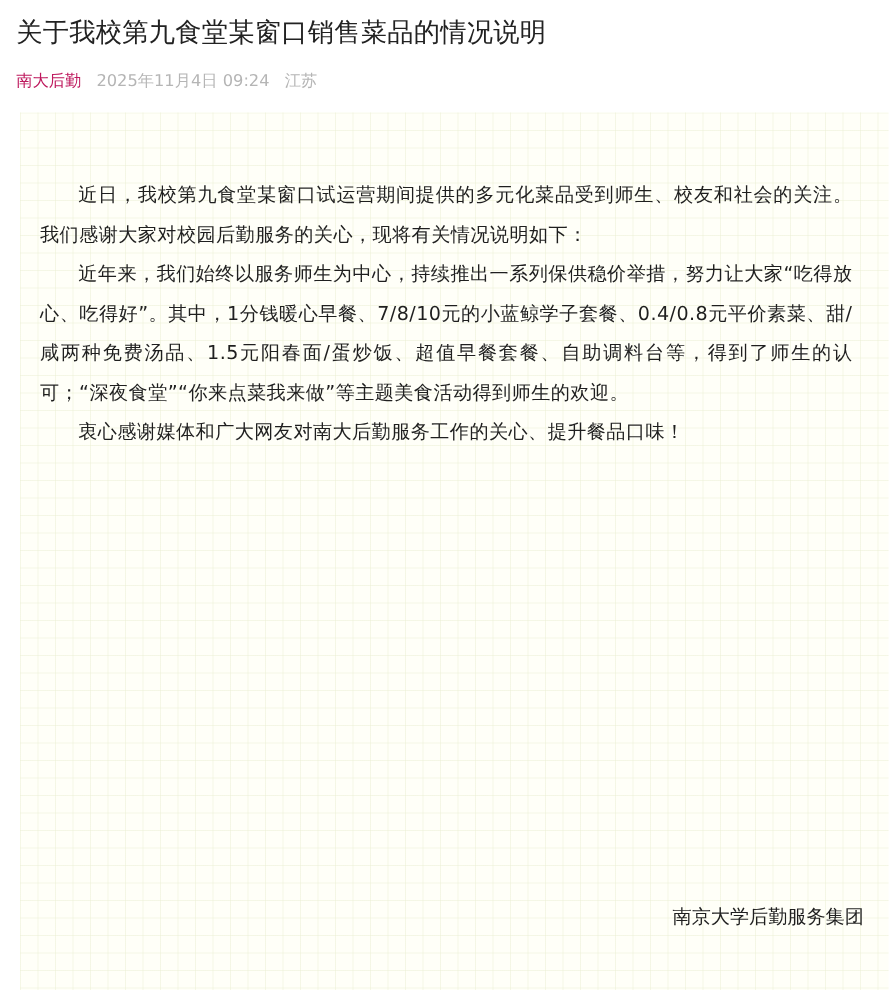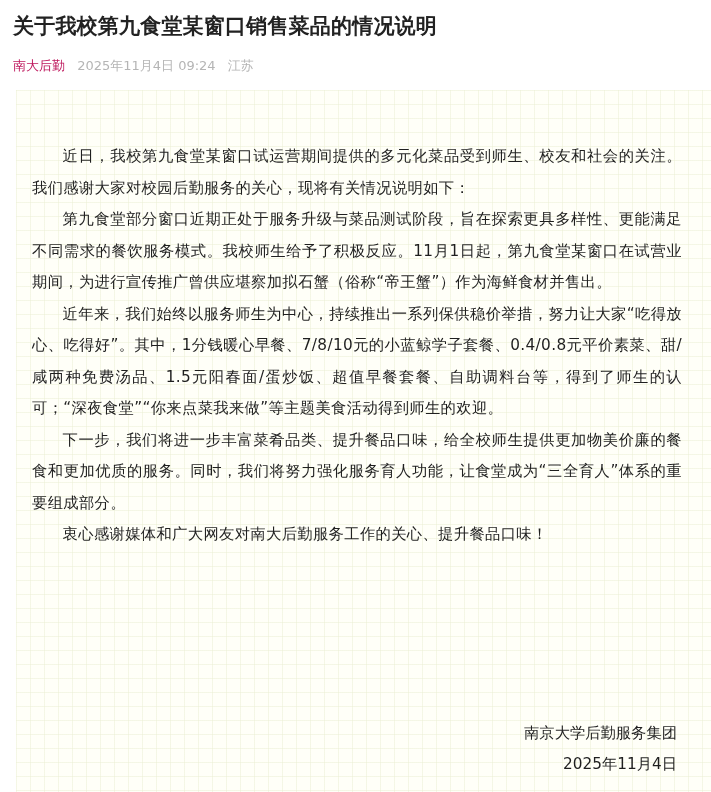--- a/index.html
+++ b/index.html
@@ -15,21 +15,21 @@
       font-family: "DejaVu Sans", "Liberation Sans", sans-serif;
       color: #222222;
     }
     .article-title {
       position: absolute;
       left: 13px;
       top: 12px;
       font-size: 21px;
       line-height: 28px;
       color: #222222;
-      font-weight: bold;
+      font-weight: normal;
       margin: 0;
       letter-spacing: 0.2px;
     }
     .meta {
       position: absolute;
       left: 13px;
       top: 57px;
       font-size: 13px;
       line-height: 18px;
       color: #b5b5b5;
@@ -65,45 +65,42 @@
       letter-spacing: 0.35px;
       margin-top: 32px;
     }
     .body-text p {
       margin: 0;
       text-indent: 2em;
       text-align: justify;
     }
     .signature {
       position: absolute;
-      right: 34px;
+      right: 20px;
       top: 718px;
-      text-align: right;
+      text-align: center;
       font-size: 15.3px;
       line-height: 31px;
       color: #1f1f1f;
     }
   </style>
 </head>
 <body>
 
 <h1 class="article-title">关于我校第九食堂某窗口销售菜品的情况说明</h1>
 
 <div class="meta">
   <span class="source">南大后勤</span>
   <span class="time">2025年11月4日 09:24</span>
   <span class="location">江苏</span>
 </div>
 
 <div class="paper"></div>
 
 <div class="body-text">
   <p>近日，我校第九食堂某窗口试运营期间提供的多元化菜品受到师生、校友和社会的关注。我们感谢大家对校园后勤服务的关心，现将有关情况说明如下：</p>
-  <p>第九食堂部分窗口近期正处于服务升级与菜品测试阶段，旨在探索更具多样性、更能满足不同需求的餐饮服务模式。我校师生给予了积极反应。11月1日起，第九食堂某窗口在试营业期间，为进行宣传推广曾供应堪察加拟石蟹（俗称“帝王蟹”）作为海鲜食材并售出。</p>
   <p>近年来，我们始终以服务师生为中心，持续推出一系列保供稳价举措，努力让大家“吃得放心、吃得好”。其中，1分钱暖心早餐、7/8/10元的小蓝鲸学子套餐、0.4/0.8元平价素菜、甜/咸两种免费汤品、1.5元阳春面/蛋炒饭、超值早餐套餐、自助调料台等，得到了师生的认可；“深夜食堂”“你来点菜我来做”等主题美食活动得到师生的欢迎。</p>
-  <p>下一步，我们将进一步丰富菜肴品类、提升餐品口味，给全校师生提供更加物美价廉的餐食和更加优质的服务。同时，我们将努力强化服务育人功能，让食堂成为“三全育人”体系的重要组成部分。</p>
   <p>衷心感谢媒体和广大网友对南大后勤服务工作的关心、提升餐品口味！</p>
 </div>
 
 <div class="signature">
   <div>南京大学后勤服务集团</div>
-  <div>2025年11月4日</div>
 </div>
 
 </body></html>

